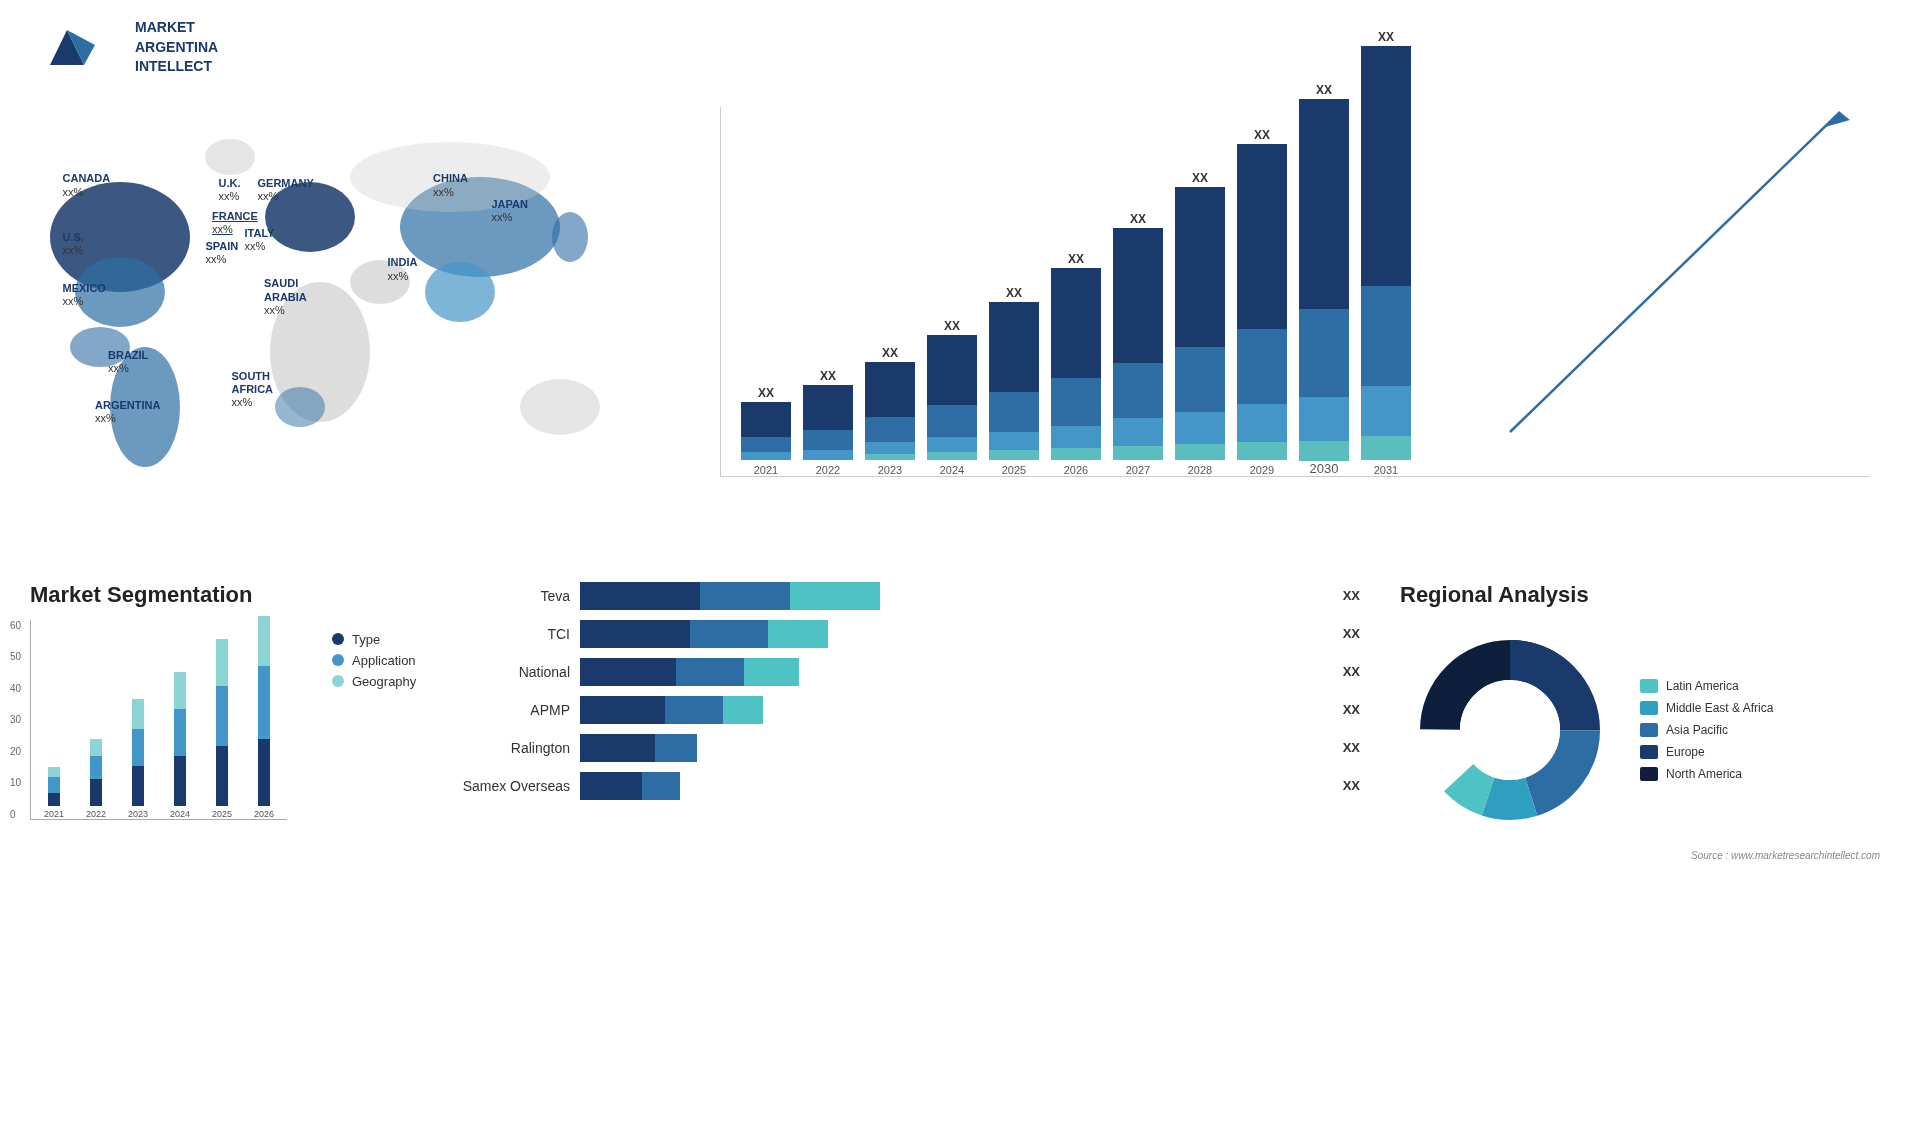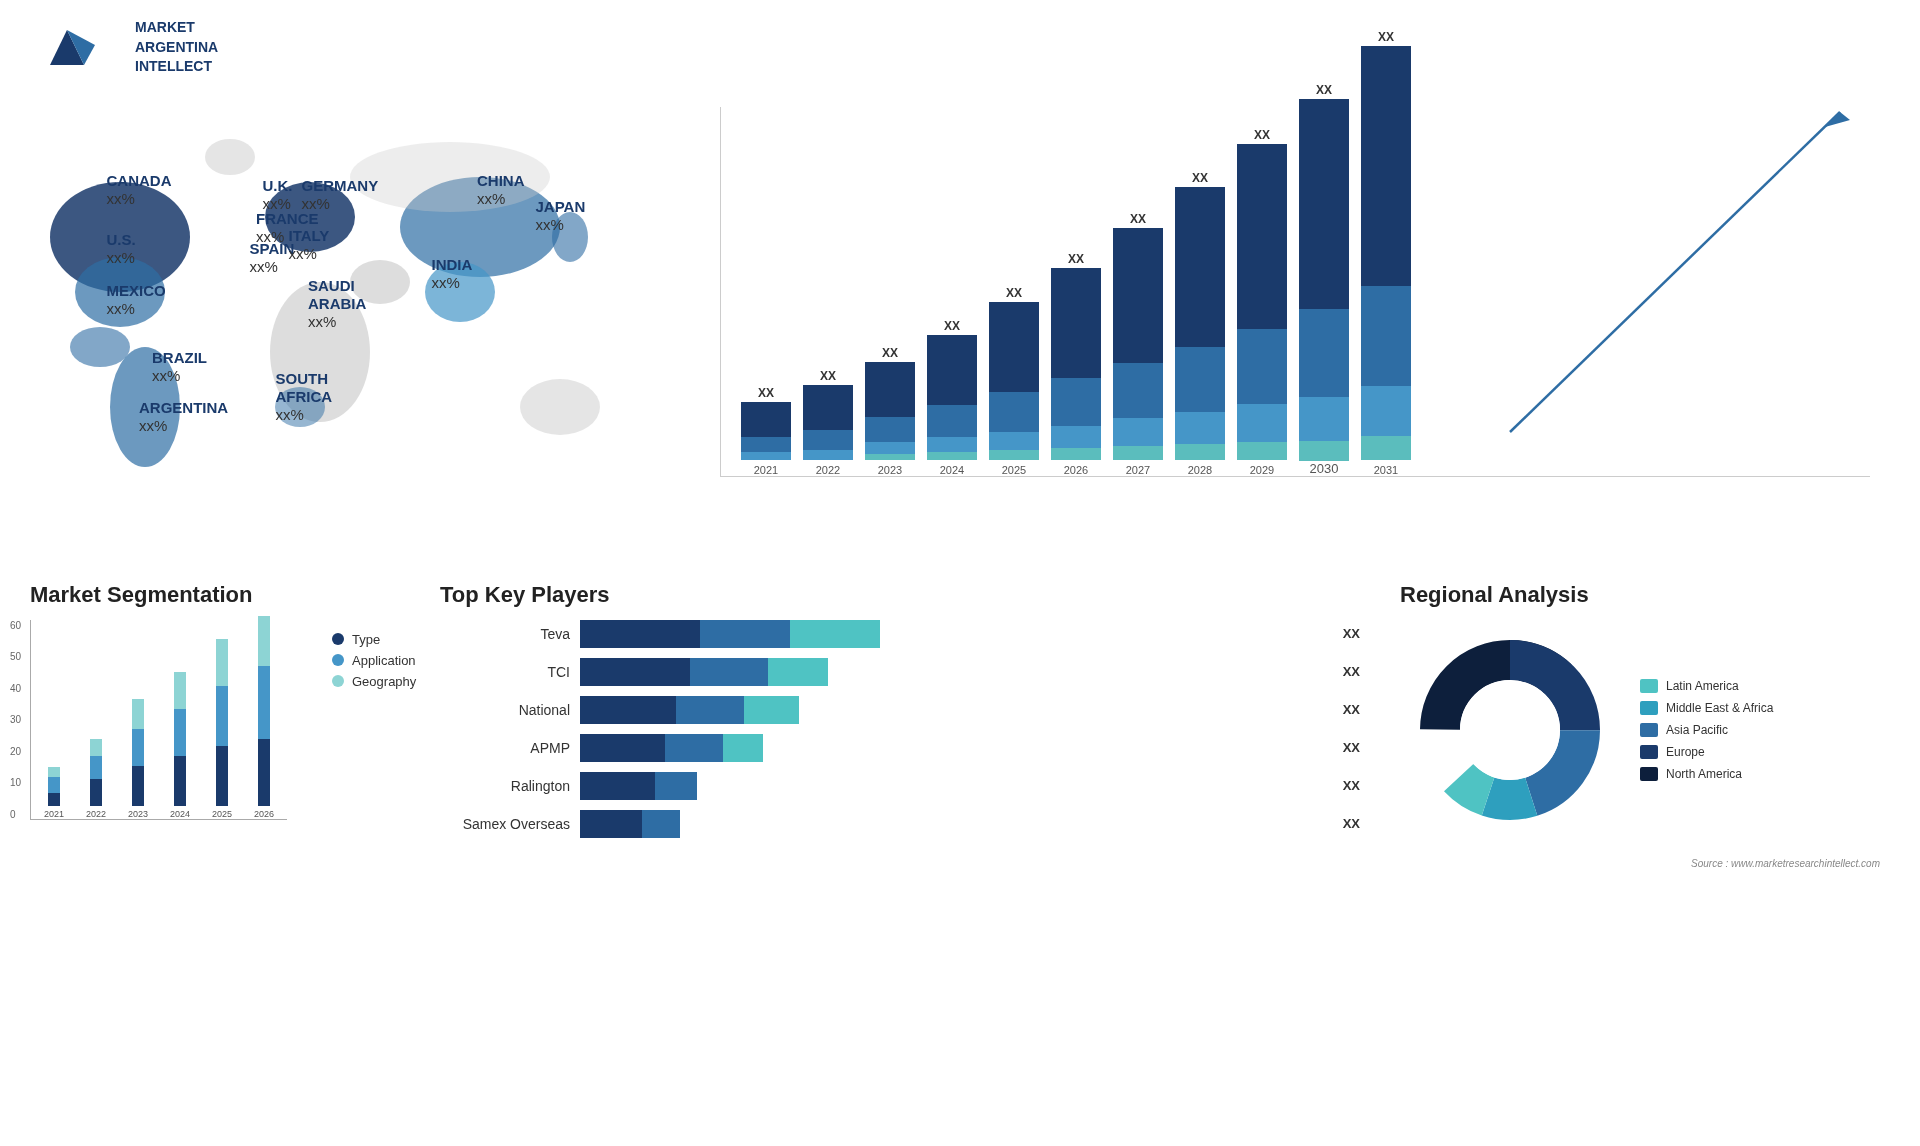--- a/index.html
+++ b/index.html
@@ -61,25 +61,24 @@
     }
 
     
     .world-map {
       width: 100%;
       height: 420px;
       position: relative;
     }
     .map-label {
       position: absolute;
-      font-size: 15px;
+      font-size: 11px;
       font-weight: 600;
       color: #1a3a6b;
       line-height: 1.2;
-      margin-left: 44px;
     }
     .map-label .pct {
       font-weight: 400;
       color: #333;
     }
 
     
     .segmentation-section {
       padding: 5px 0;
     }
@@ -242,21 +241,21 @@
         <ellipse cx="420" cy="80" rx="100" ry="35" fill="#ccc" opacity="0.35"></ellipse>
       </svg>
 
       
       <div class="map-label" style="left:5%;top:18%;">CANADA<br><span class="pct">xx%</span></div>
       <div class="map-label" style="left:5%;top:32%;">U.S.<br><span class="pct">xx%</span></div>
       <div class="map-label" style="left:5%;top:44%;">MEXICO<br><span class="pct">xx%</span></div>
       <div class="map-label" style="left:12%;top:60%;">BRAZIL<br><span class="pct">xx%</span></div>
       <div class="map-label" style="left:10%;top:72%;">ARGENTINA<br><span class="pct">xx%</span></div>
       <div class="map-label" style="left:29%;top:19%;">U.K.<br><span class="pct">xx%</span></div>
-      <div class="map-label" style="left:28%;top:27%;">FRANCE<br><span class="pct">xx%</span></div>
+      <div class="map-label" style="left:28%;top:27%;text-decoration:underline;">FRANCE<br><span class="pct">xx%</span></div>
       <div class="map-label" style="left:27%;top:34%;">SPAIN<br><span class="pct">xx%</span></div>
       <div class="map-label" style="left:35%;top:19%;">GERMANY<br><span class="pct">xx%</span></div>
       <div class="map-label" style="left:33%;top:31%;">ITALY<br><span class="pct">xx%</span></div>
       <div class="map-label" style="left:36%;top:43%;">SAUDI<br>ARABIA<br><span class="pct">xx%</span></div>
       <div class="map-label" style="left:31%;top:65%;">SOUTH<br>AFRICA<br><span class="pct">xx%</span></div>
       <div class="map-label" style="left:62%;top:18%;">CHINA<br><span class="pct">xx%</span></div>
       <div class="map-label" style="left:55%;top:38%;">INDIA<br><span class="pct">xx%</span></div>
       <div class="map-label" style="left:71%;top:24%;">JAPAN<br><span class="pct">xx%</span></div>
     </div>
   </div>
@@ -443,21 +442,20 @@
           </div>
           <div class="seg-legend-item">
             <div class="legend-dot" style="background:#8dd4d4;"></div>
             <span>Geography</span>
           </div>
         </div>
       </div>
     </div>
 
     <div class="players-section">
-      <div class="section-title">Top Key Players</div>
 
       <div class="player-row">
         <span class="player-name">Teva</span>
         <div class="player-bar-container">
           <div class="player-bar-seg1" style="width:120px;"></div>
           <div class="player-bar-seg2" style="width:90px;"></div>
           <div class="player-bar-seg3" style="width:90px;"></div>
         </div>
         <span class="player-value">XX</span>
       </div>

